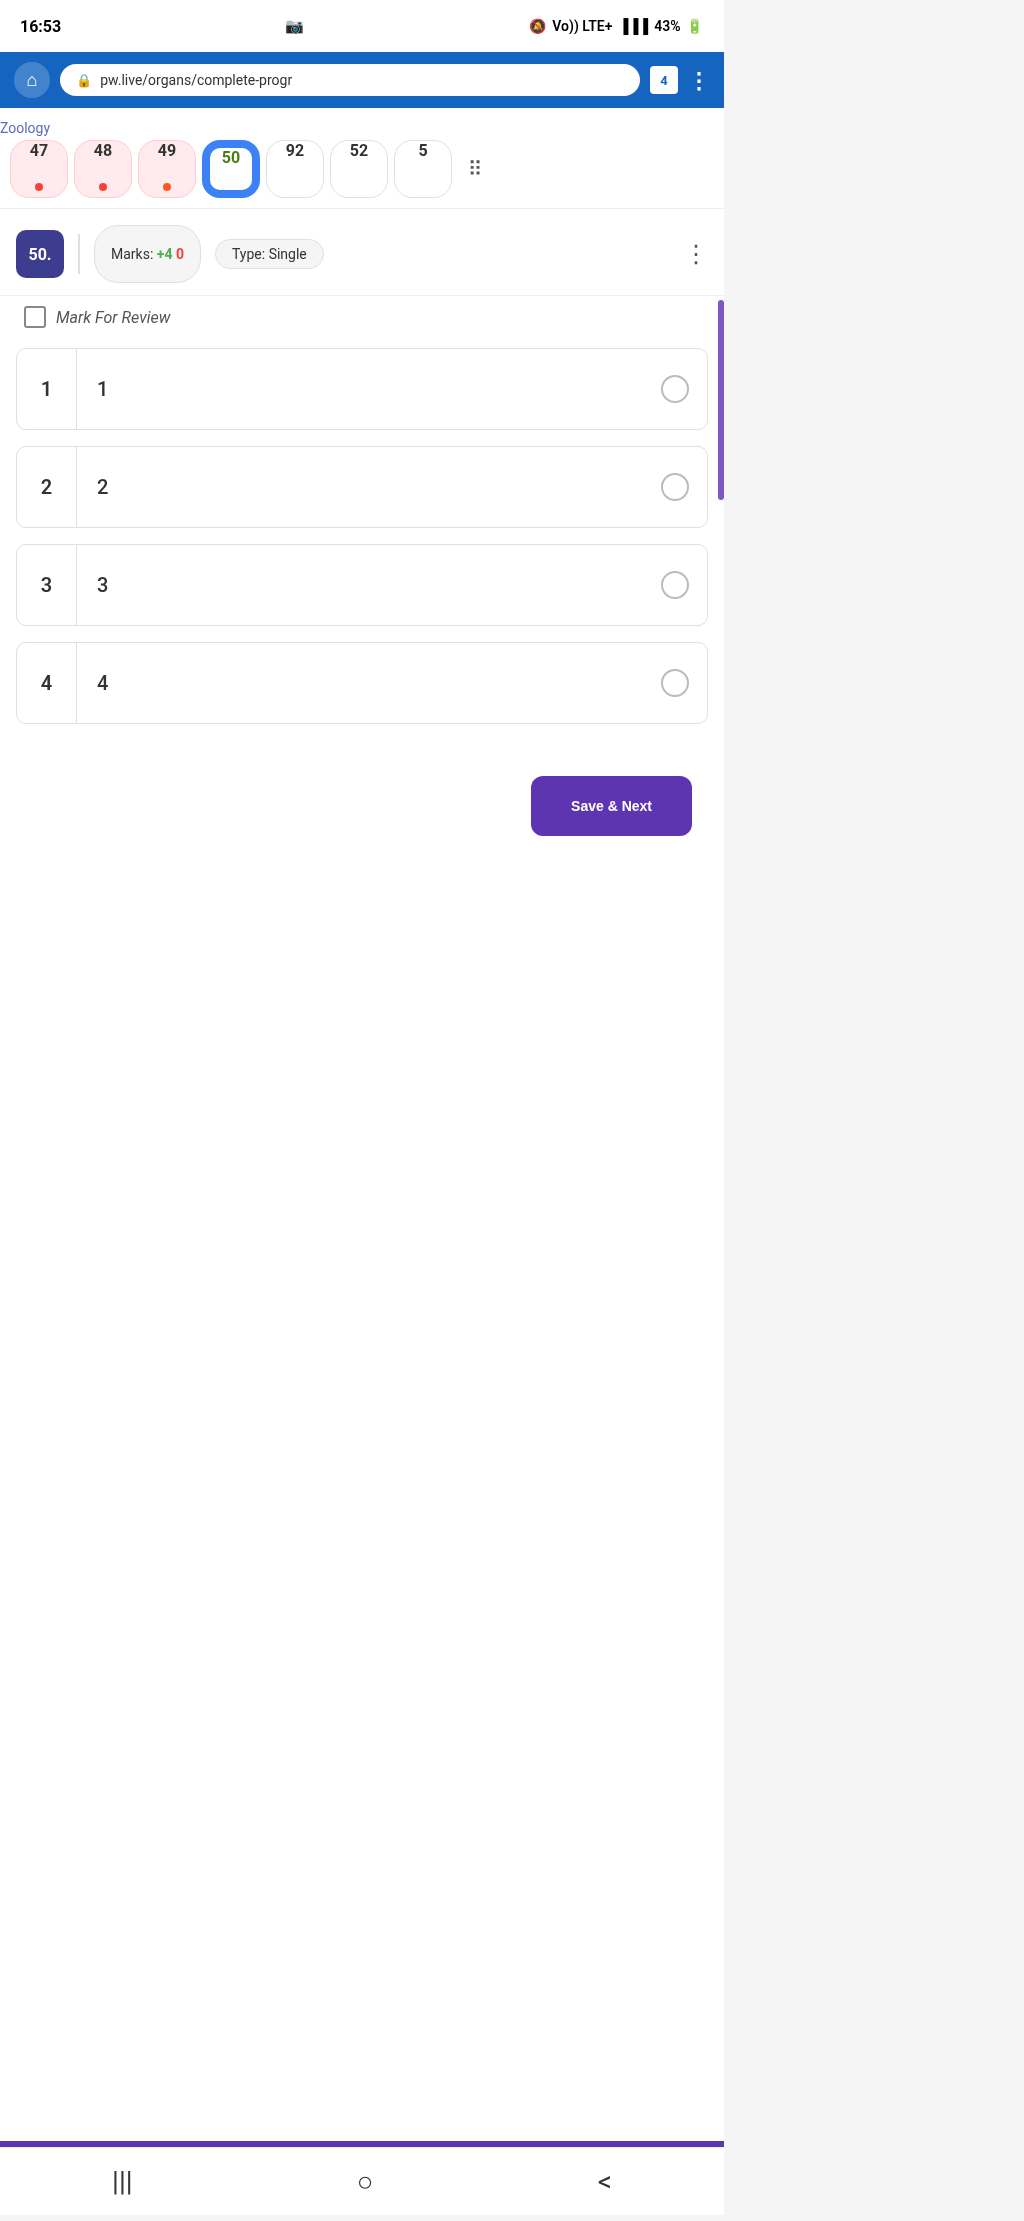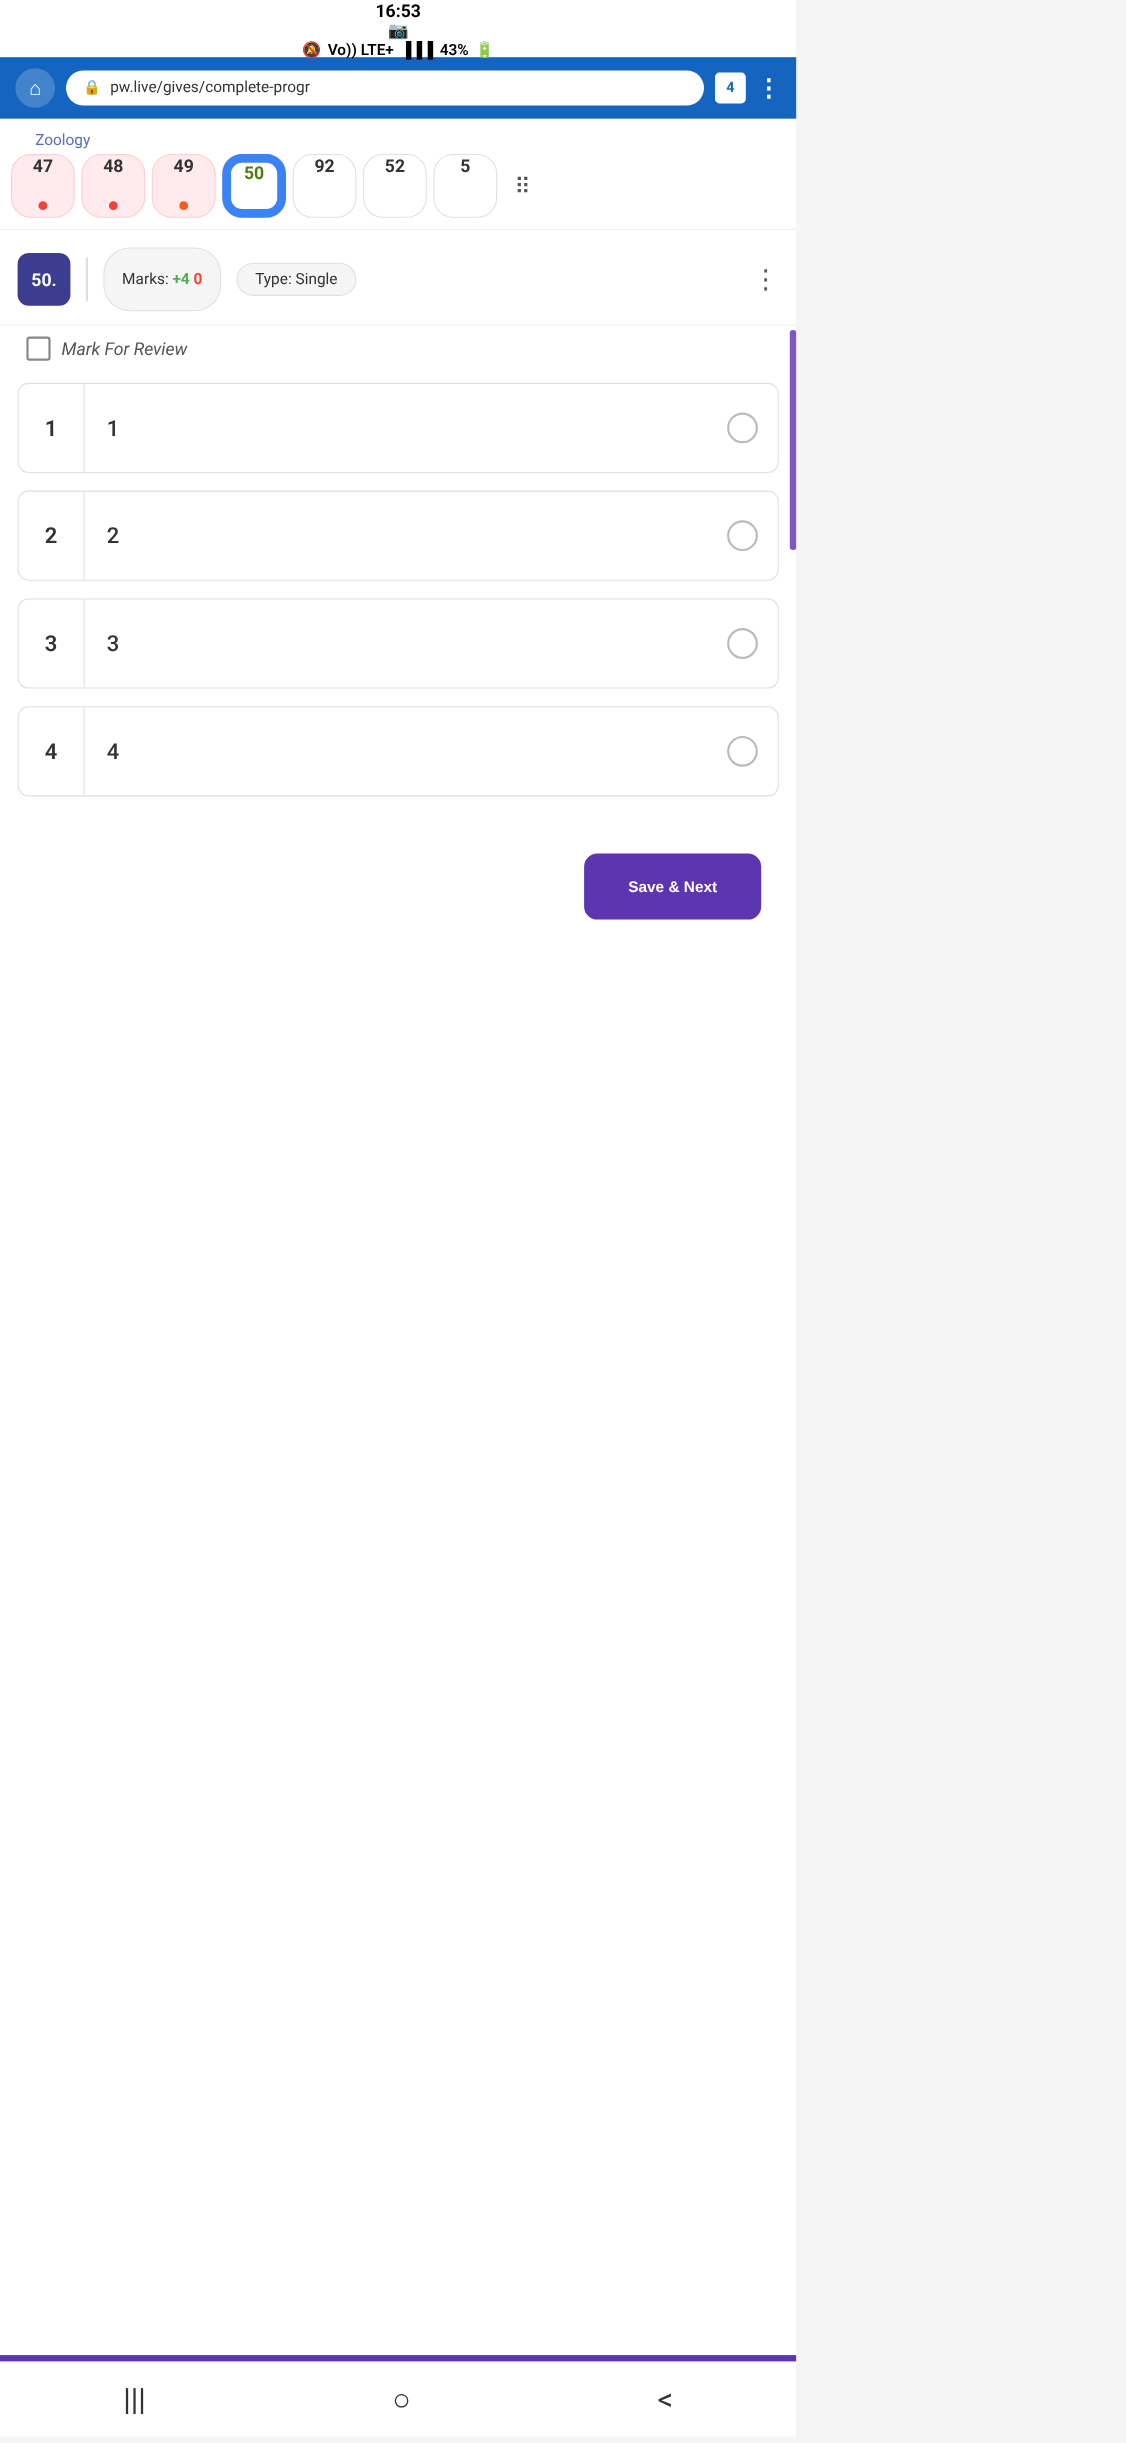--- a/index.html
+++ b/index.html
@@ -18,21 +18,20 @@
     .status-bar {
       width: 100%;
       height: 52px;
       background: #fff;
       display: flex;
       align-items: center;
       justify-content: space-between;
       padding: 0 20px;
       font-size: 15px;
       font-weight: 600;
-      flex-direction: column;
     }
     .status-time { font-size: 16px; font-weight: 700; }
     .status-right { display: flex; align-items: center; gap: 6px; font-size: 14px; }
 
     
     .browser-bar {
       width: 100%;
       background: #1565C0;
       padding: 10px 14px;
       display: flex;
@@ -72,21 +71,21 @@
     
     .main-content {
       background: #fff;
       min-height: calc(2221px - 52px - 56px - 80px);
     }
 
     
     .subject-label {
       color: #5c6bc0;
       font-size: 14px;
-      padding: 12px 32px 4px;
+      padding: 12px 0 4px;
     }
 
     
     .question-tabs-container {
       padding: 0 10px 10px;
       display: flex;
       align-items: center;
       gap: 6px;
       overflow-x: auto;
       border-bottom: 1px solid #eee;
@@ -322,21 +321,21 @@
     <span>🔋</span>
   </div>
 </div>
 
 <div class="browser-bar">
   <div class="browser-home-btn">
     <span>⌂</span>
   </div>
   <div class="browser-url-bar">
     <span class="browser-url-icon">🔒</span>
-    <span>pw.live/gives/complete-progr</span>
+    <span>pw.live/organs/complete-progr</span>
   </div>
   <div class="browser-tab-count">
     <span>4</span>
   </div>
   <div class="browser-menu">⋮</div>
 </div>
 
 <div class="main-content">
 
   <div class="subject-label">Zoology</div>

